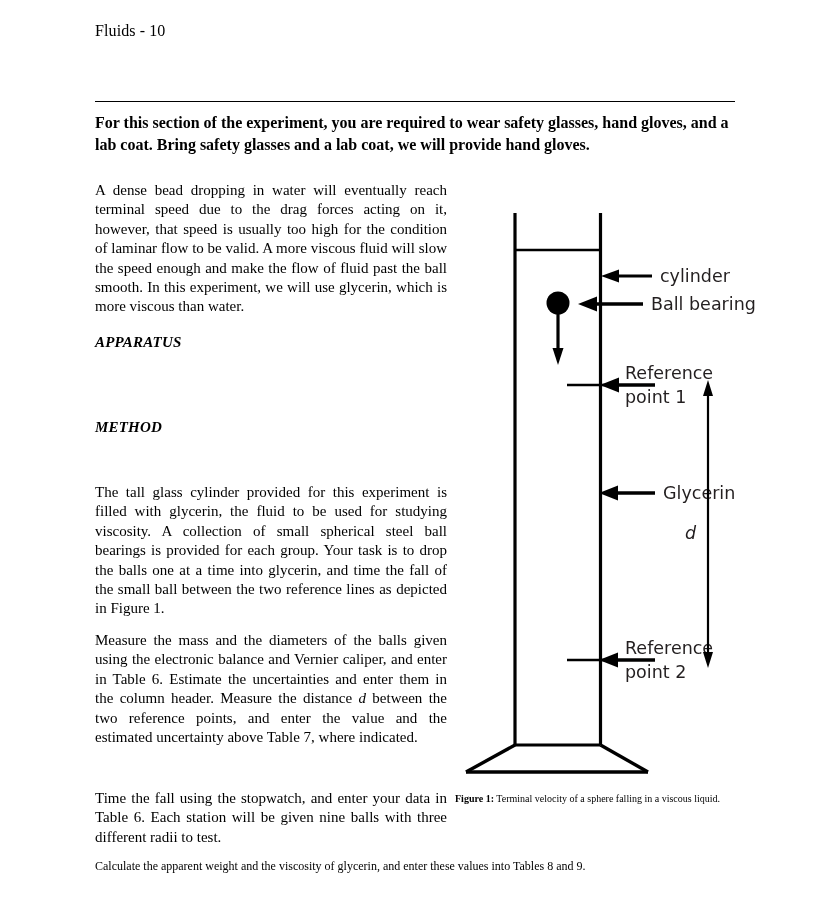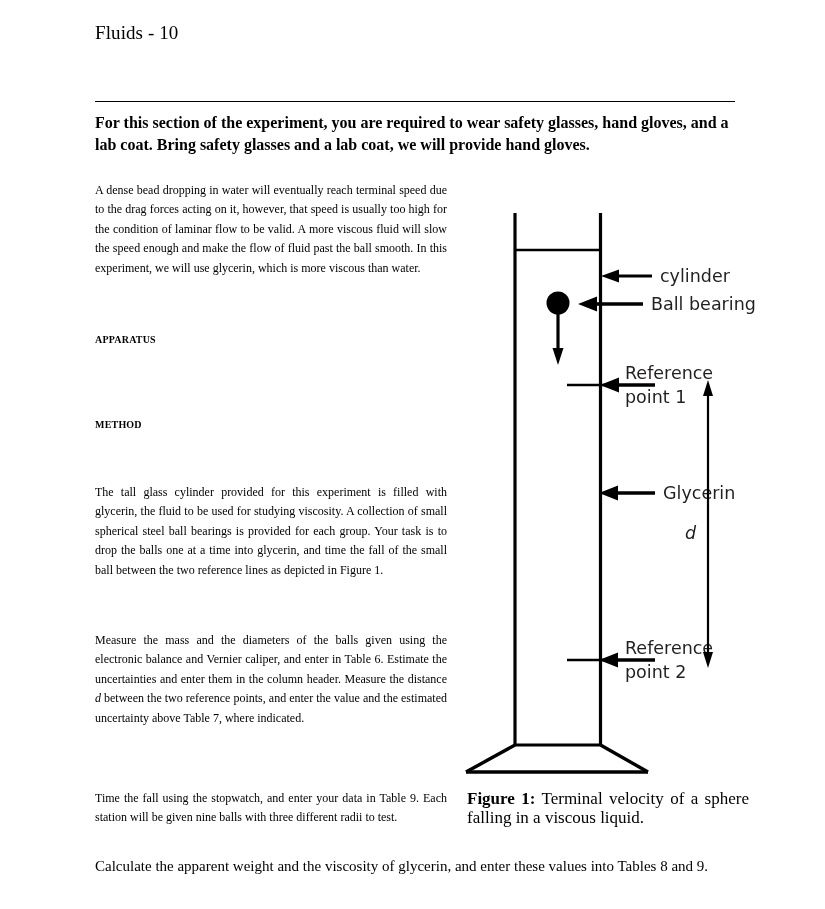--- a/index.html
+++ b/index.html
@@ -21,21 +21,21 @@
     left: 0; top: 0;
     width: 825px;
     height: 909px;
   }
 
   
   .running-head {
     position: absolute;
     left: 95px;
     top: 22px;
-    font-size: 19px;
+    font-size: 16px;
     letter-spacing: 0.1px;
   }
 
   
   .exp-title {
     position: absolute;
     left: 95px;
     top: 76px;
     width: 640px;
     font-size: 15.2px;
@@ -61,48 +61,49 @@
     font-weight: bold;
     line-height: 22px;
     text-align: left;
   }
 
   
   .col {
     position: absolute;
     left: 95px;
     width: 352px;
-    font-size: 12px;
+    font-size: 15px;
     line-height: 19.4px;
     text-align: justify;
   }
   .col p { margin: 0; }
 
   .sec-head {
     position: absolute;
     left: 95px;
-    font-size: 10px;
+    font-size: 15px;
     font-weight: bold;
     letter-spacing: 0.2px;
+    font-style: italic;
   }
 
   .p-intro  { top: 181px; }
   .h-app    { top: 334px; }
   .p-app    { top: 371px; }
   .h-method { top: 419px; }
   .p-method { top: 483px; }
   .p-meas   { top: 631px; }
   .p-time   { top: 789px; }
 
   .full-wide {
     position: absolute;
     left: 95px;
     top: 857px;
     width: 641px;
-    font-size: 15px;
+    font-size: 12px;
     line-height: 19.4px;
     text-align: justify;
   }
   .full-wide p { margin: 0; }
 
   i.var { font-style: italic; }
 
   
   .figure-wrap {
     position: absolute;
@@ -111,24 +112,23 @@
     width: 330px;
     height: 600px;
   }
   .figure-wrap svg { display: block; }
 
   .fig-caption {
     position: absolute;
     left: 455px;
     top: 789px;
     width: 282px;
-    font-size: 17px;
+    font-size: 10px;
     line-height: 19.4px;
     text-align: justify;
-    margin-left: 12px;
   }
   .fig-caption .cap-label { font-weight: bold; }
 </style>
 </head>
 <body>
 
 <div class="page">
 
   <div class="running-head">Fluids - 10</div>
 
@@ -148,21 +148,21 @@
 
   <div class="col p-method">
     <p>The tall glass cylinder provided for this experiment is filled with glycerin, the fluid to be used for studying viscosity.  A collection of small spherical steel ball bearings is provided for each group.  Your task is to drop the balls one at a time into glycerin, and time the fall of the small ball between the two reference lines as depicted in Figure 1.</p>
   </div>
 
   <div class="col p-meas">
     <p><span>Measure the mass and the diameters of the balls given using the electronic balance and Vernier caliper, and enter in Table 6.  Estimate the uncertainties and enter them in the column header.  Measure the distance </span><i class="var">d</i><span> between the two reference points, and enter the value and the estimated uncertainty above Table 7, where indicated.</span></p>
   </div>
 
   <div class="col p-time">
-    <p>Time the fall using the stopwatch, and enter your data in Table 9.  Each station will be given nine balls with three different radii to test.</p>
+    <p>Time the fall using the stopwatch, and enter your data in Table 6.  Each station will be given nine balls with three different radii to test.</p>
   </div>
 
   <div class="full-wide">
     <p>Calculate the apparent weight and the viscosity of glycerin, and enter these values into Tables 8 and 9.</p>
   </div>
 
   <div class="figure-wrap">
     <svg width="330" height="600" viewBox="0 0 330 600" xmlns="http://www.w3.org/2000/svg">
 
       <line x1="67" y1="17" x2="67" y2="549" stroke="#000" stroke-width="3.2"></line>

